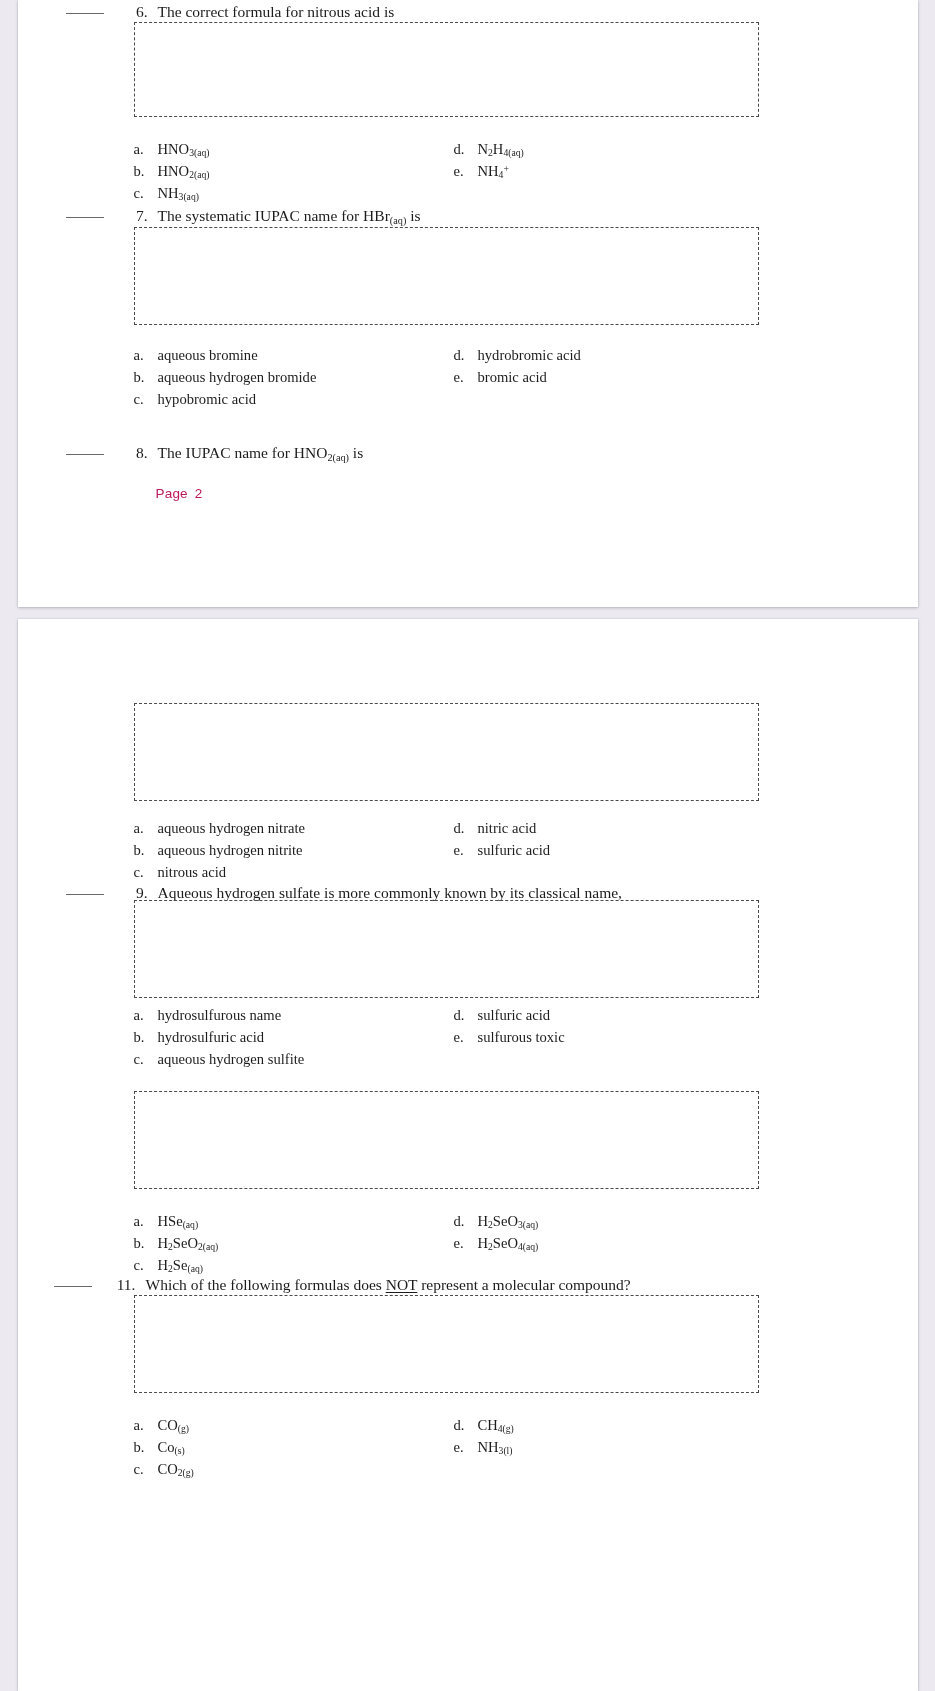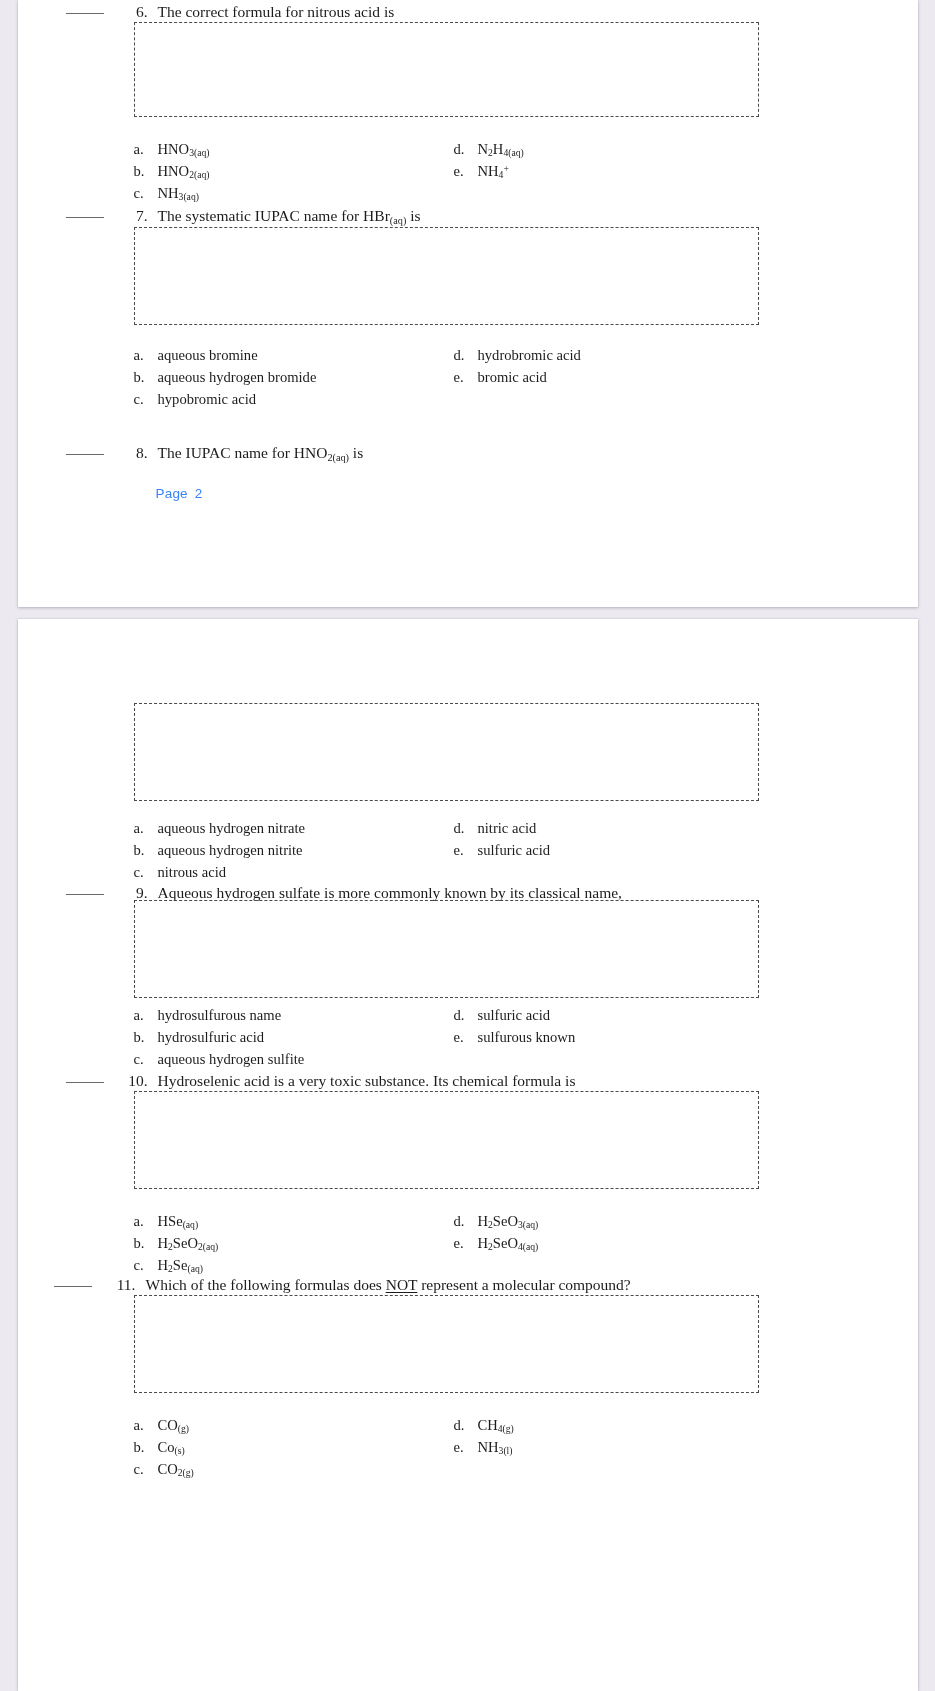--- a/index.html
+++ b/index.html
@@ -116,21 +116,21 @@
     vertical-align: 0.45em;
     line-height: 0;
   }
 
   
   .page-footer {
     position: absolute;
     font-family: "Liberation Sans", "DejaVu Sans", sans-serif;
     font-size: 13.5px;
     letter-spacing: 0.2px;
-    color: #3b82f6;
+    color: #be185d;
   }
   .page-footer .pf-num { margin-left: 7px; }
 </style>
 </head>
 <body>
 
 <div class="viewport">
 
   <div class="page page-1">
 
@@ -264,30 +264,25 @@
             <span class="opt-text">aqueous hydrogen sulfite</span>
           </div>
         </div>
       <div class="opt-col right">
           <div class="opt">
             <span class="opt-letter">d.</span>
             <span class="opt-text">sulfuric acid</span>
           </div>
           <div class="opt">
             <span class="opt-letter">e.</span>
-            <span class="opt-text">sulfurous known</span>
-          </div>
-        </div>
-    </div>
-
-    <div class="qrow" style="left:48px; top:452px;">
-      <span class="blank-line"></span>
-      <span class="qnum">10.</span>
-      <span class="qtext">Hydroselenic acid is a very toxic substance. Its chemical formula is</span>
-    </div>
+            <span class="opt-text">sulfurous toxic</span>
+          </div>
+        </div>
+    </div>
+
     <div class="answer-box" style="left:116px; top:472px; width:625px; height:98px;"></div>
     <div class="options" style="left:116px; top:593px;">
       <div class="opt-col left">
           <div class="opt">
             <span class="opt-letter">a.</span>
             <span class="opt-text">HSe<sub>(aq)</sub></span>
           </div>
           <div class="opt">
             <span class="opt-letter">b.</span>
             <span class="opt-text">H<sub>2</sub>SeO<sub>2(aq)</sub></span>

